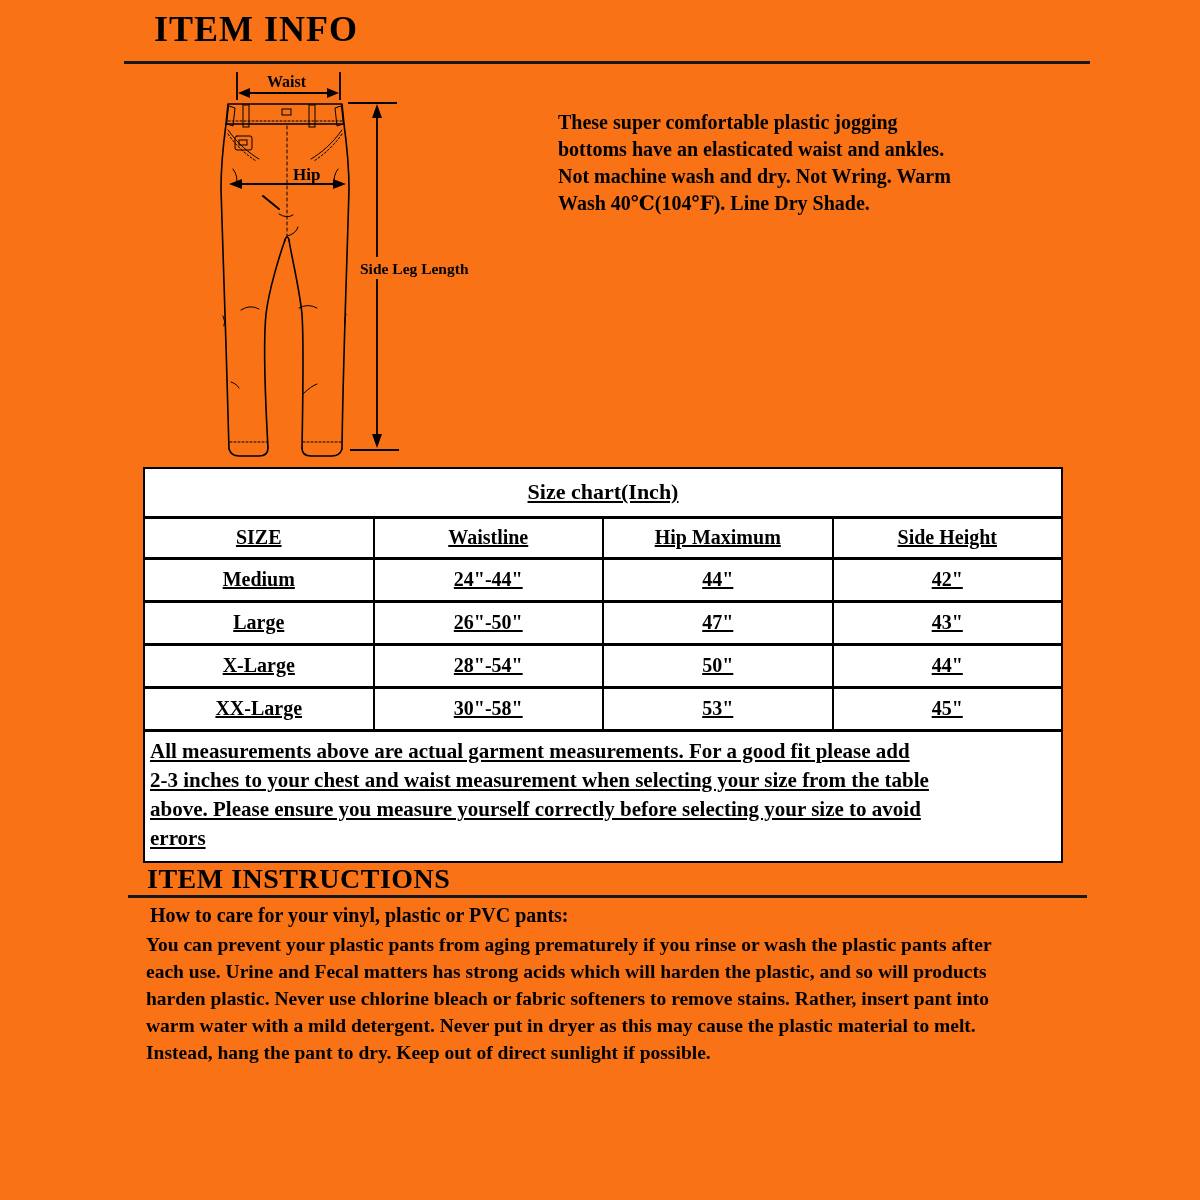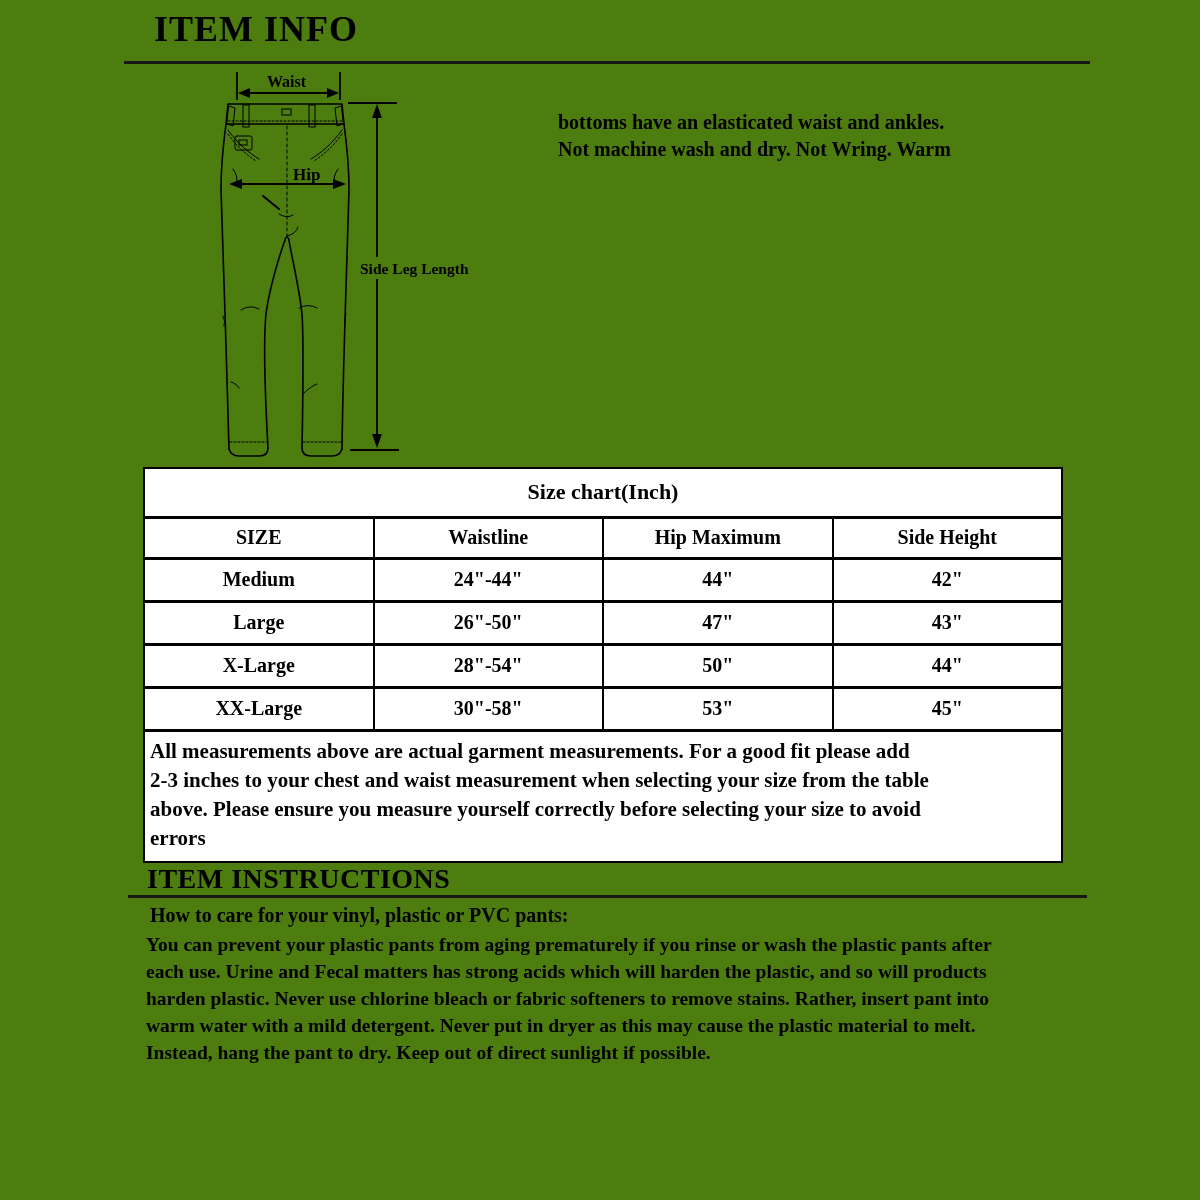--- a/index.html
+++ b/index.html
@@ -2,21 +2,21 @@
 <html><head>
 <meta charset="utf-8">
 <style>
   * { margin:0; padding:0; box-sizing:border-box; }
   html,body { background:#fff; }
   body {
     width:1200px; height:1200px;
     font-family:"Liberation Serif","DejaVu Serif",serif;
     color:#000;
   }
-  .page { position:relative; width:1200px; height:1200px; background:#4d7c0f; overflow:hidden; }
+  .page { position:relative; width:1200px; height:1200px; background:#f97316; overflow:hidden; }
 
   .item-title {
     position:absolute; left:154px; top:8px;
     font-size:36px; font-weight:bold; letter-spacing:1px;
   }
   .rule { position:absolute; height:3px; background:#181818; }
   .rule-top  { left:124px; top:61px;  width:966px; }
   .rule-care { left:128px; top:895px; width:959px; }
 
   .pants { position:absolute; left:183px; top:64px; width:320px; height:398px; }
@@ -25,21 +25,21 @@
   .description {
     position:absolute; left:558px; top:109px;
     font-size:20px; font-weight:bold; line-height:27px; white-space:nowrap;
   }
 
   .size-table {
     position:absolute; left:143px; top:467px; width:920px;
     border-collapse:collapse; table-layout:fixed;
     text-align:center; font-weight:bold; background:#fff;
   }
-  .size-table td, .size-table th { border:2px solid #000; font-weight:bold; }
+  .size-table td, .size-table th { border:2px solid #000; font-weight:bold;text-decoration:underline; }
   .title-row td { height:49px; font-size:22px; border-bottom-width:3px; }
   .head-row th  { height:41px; font-size:20px; border-bottom-width:3px; }
   .data-row td  { height:43px; font-size:20px; border-bottom-width:3px; }
   .note-row td  {
     text-align:left; font-size:21px; line-height:29px;
     padding:5px 0 8px 5px;
   }
 
   .care-title {
     position:absolute; left:147px; top:863px;
@@ -121,22 +121,24 @@
       <polygon points="163,120 150,115 150,125"></polygon>
       <polygon points="194,40 189,54 199,54"></polygon>
       <polygon points="194,384 189,370 199,370"></polygon>
     </g>
     <text x="84" y="23" font-size="16">Waist</text>
     <text x="110" y="116" font-size="17">Hip</text>
     <text x="177" y="210" font-size="15.5">Side Leg Length</text>
   </svg>
 
   <div class="description">
+      <div>These super comfortable plastic jogging</div>
       <div>bottoms have an elasticated waist and ankles.</div>
       <div>Not machine wash and dry. Not Wring. Warm</div>
+      <div>Wash 40℃(104℉). Line Dry Shade.</div>
     </div>
 
   <table class="size-table">
     <tbody>
         <tr class="title-row">
       <td colspan="4">Size chart(Inch)</td>
     </tr>
     <tr class="head-row">
       <th>SIZE</th>
       <th>Waistline</th>

